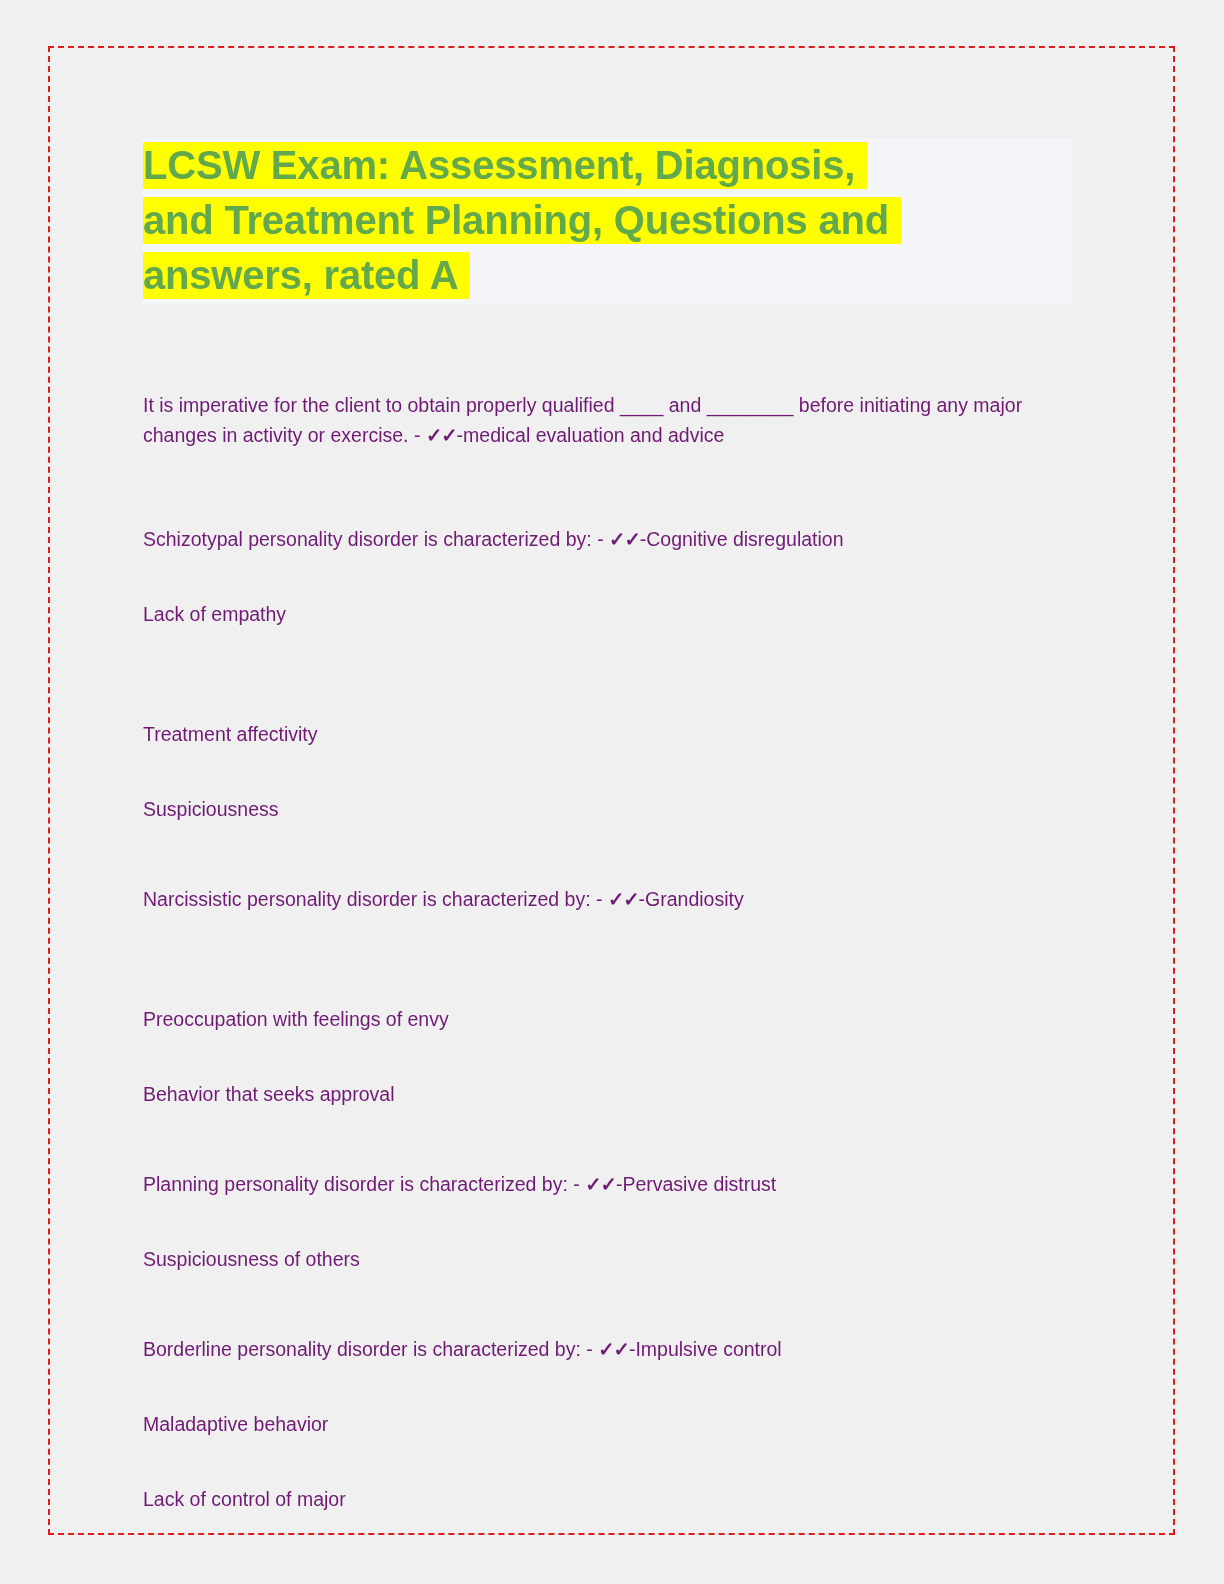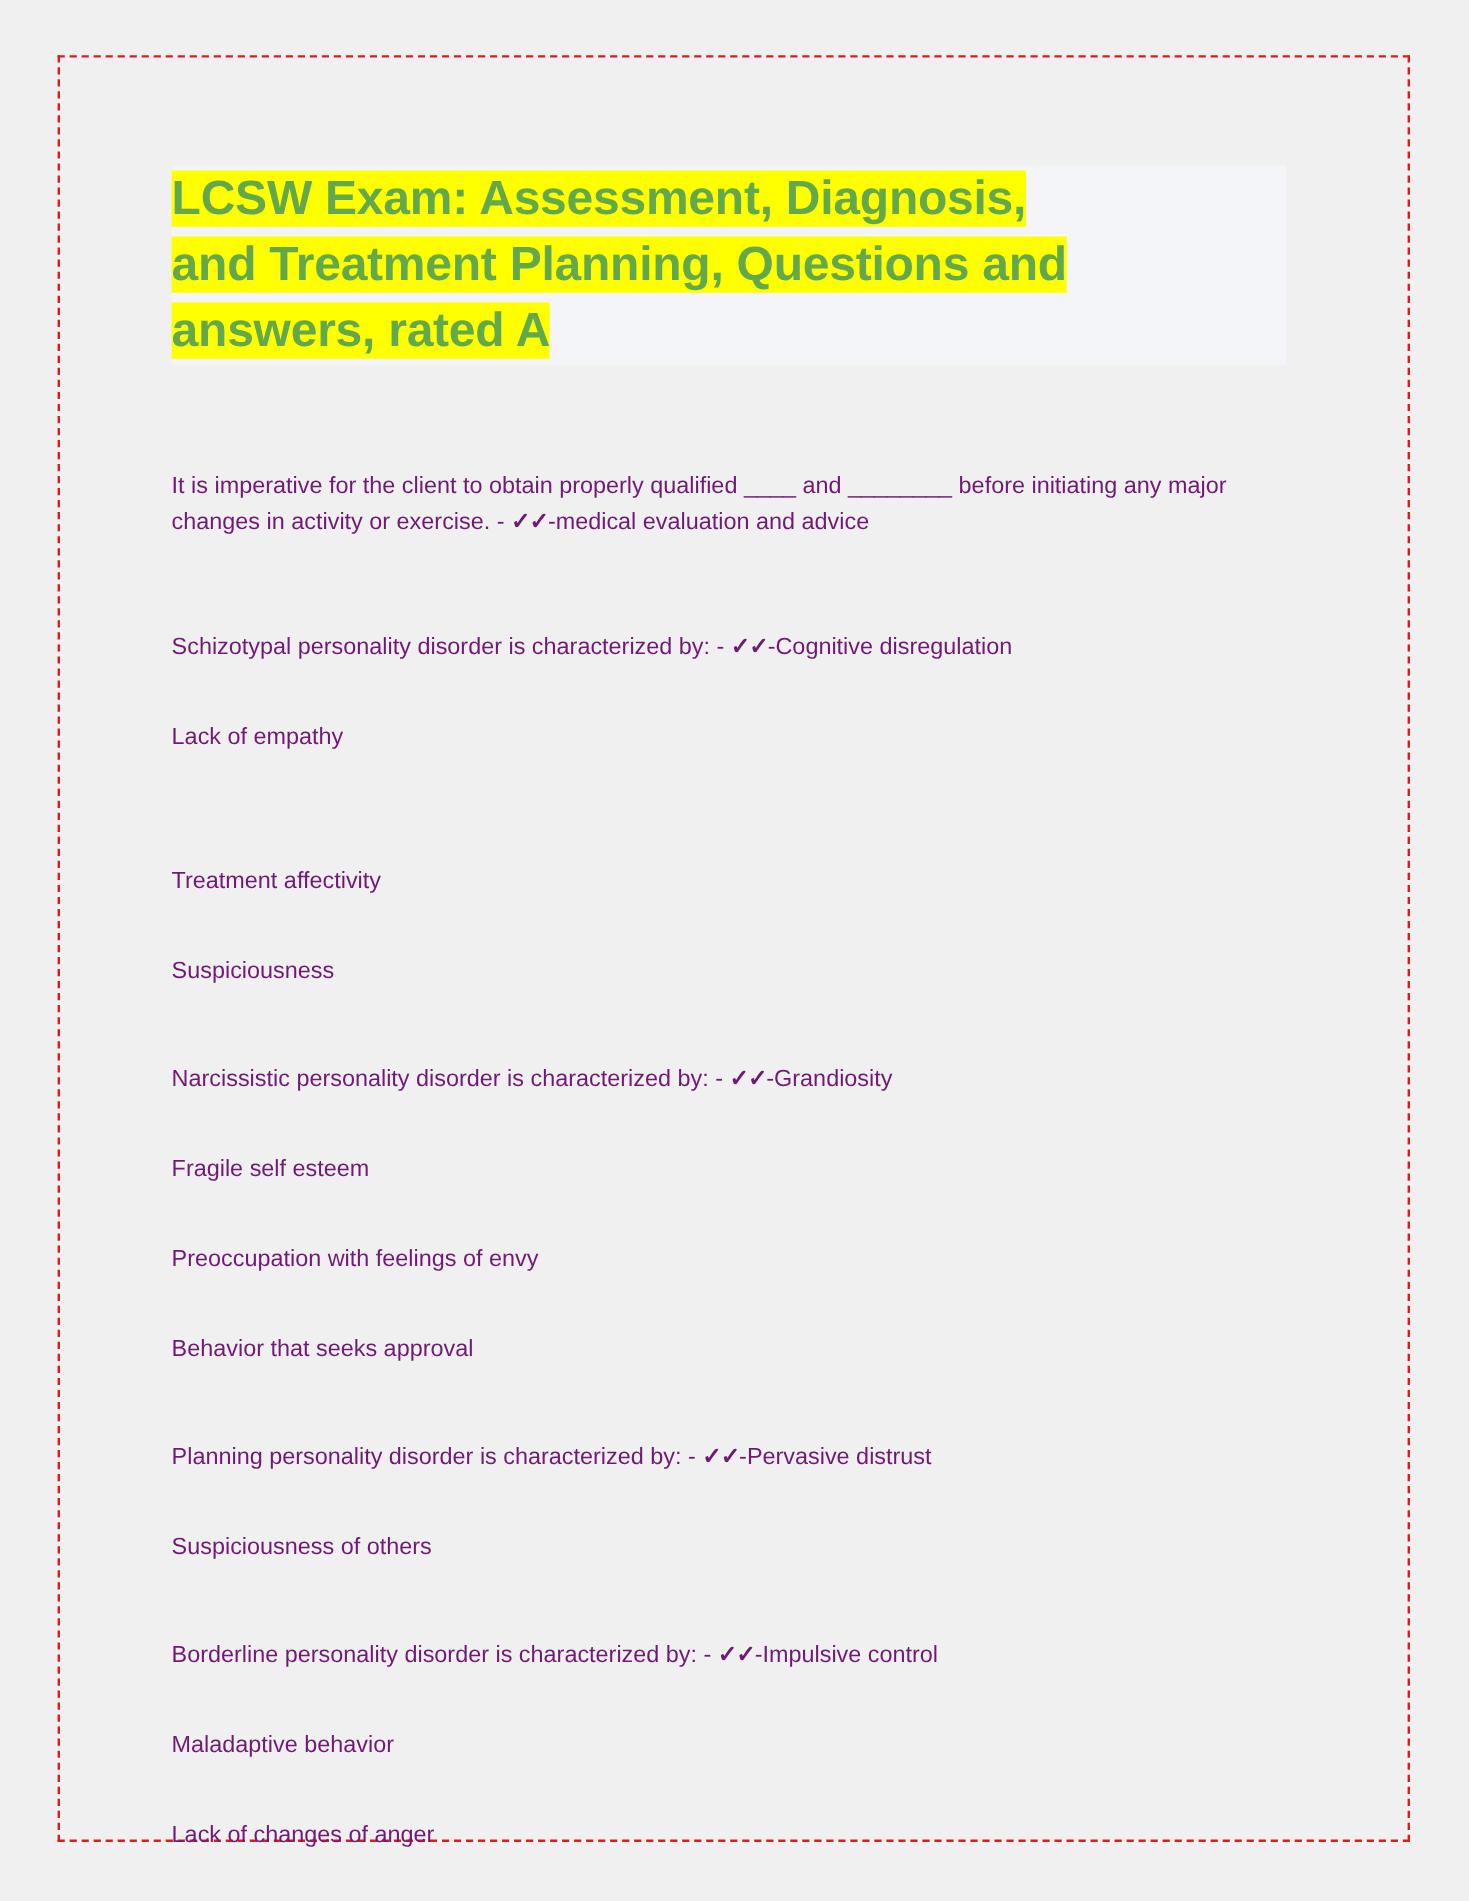--- a/index.html
+++ b/index.html
@@ -61,21 +61,21 @@
     color: #62a84c;
     letter-spacing: -0.2px;
     width: 906px;
     position: relative;
     z-index: 2;
   }
   .doc-title .hl {
     background: #ffff00;
     box-decoration-break: clone;
     -webkit-box-decoration-break: clone;
-    padding: 1px 0 2px 0;
+    padding: 1px 12px 2px 0;
   }
 
   .body-block {
     position: absolute;
     left: 143px;
     top: 390px;
     width: 935px;
     color: #1b1b1b;
     font-size: 19.5px;
     line-height: 30px;
@@ -132,21 +132,20 @@
       <p class="para">Treatment affectivity</p>
       <div class="gap-line"></div>
       <p class="para">Suspiciousness</p>
     </div>
 
     <div class="gap-block"></div>
 
     <div>
       <p class="para q"><span>Narcissistic personality disorder is characterized by: - </span><span class="check">✓✓</span><span>-Grandiosity</span></p>
       <div class="gap-line"></div>
-      <p class="para">Fragile self esteem</p>
       <div class="gap-line"></div>
       <p class="para">Preoccupation with feelings of envy</p>
       <div class="gap-line"></div>
       <p class="para">Behavior that seeks approval</p>
     </div>
 
     <div class="gap-block"></div>
 
     <div>
       <p class="para q"><span>Planning personality disorder is characterized by: - </span><span class="check">✓✓</span><span>-Pervasive distrust</span></p>
@@ -154,19 +153,19 @@
       <p class="para">Suspiciousness of others</p>
     </div>
 
     <div class="gap-block"></div>
 
     <div>
       <p class="para q"><span>Borderline personality disorder is characterized by: - </span><span class="check">✓✓</span><span>-Impulsive control</span></p>
       <div class="gap-line"></div>
       <p class="para">Maladaptive behavior</p>
       <div class="gap-line"></div>
-      <p class="para">Lack of changes of anger</p>
+      <p class="para">Lack of control of major</p>
       <div class="gap-line"></div>
 
     </div>
 
   </div>
 </div>
 
 </body></html>

